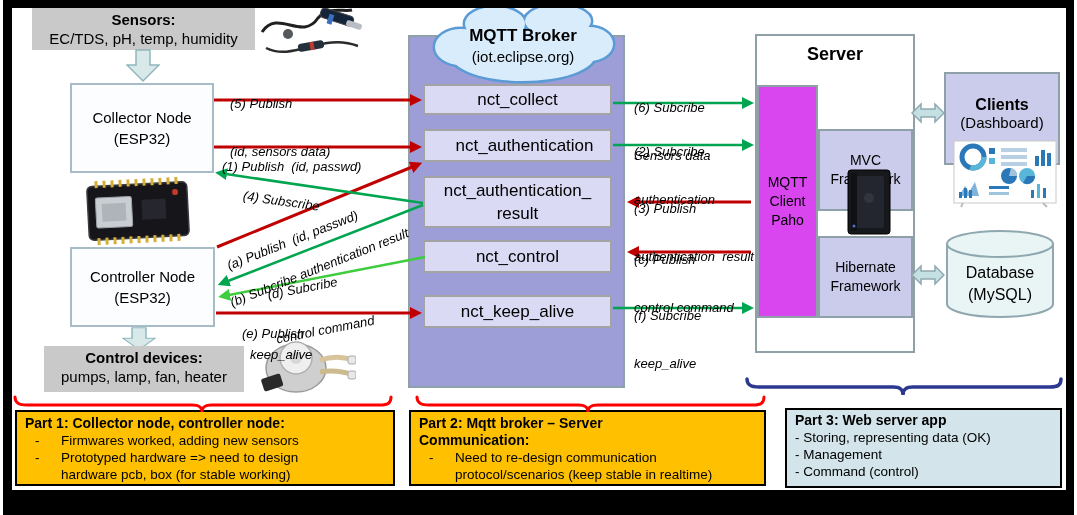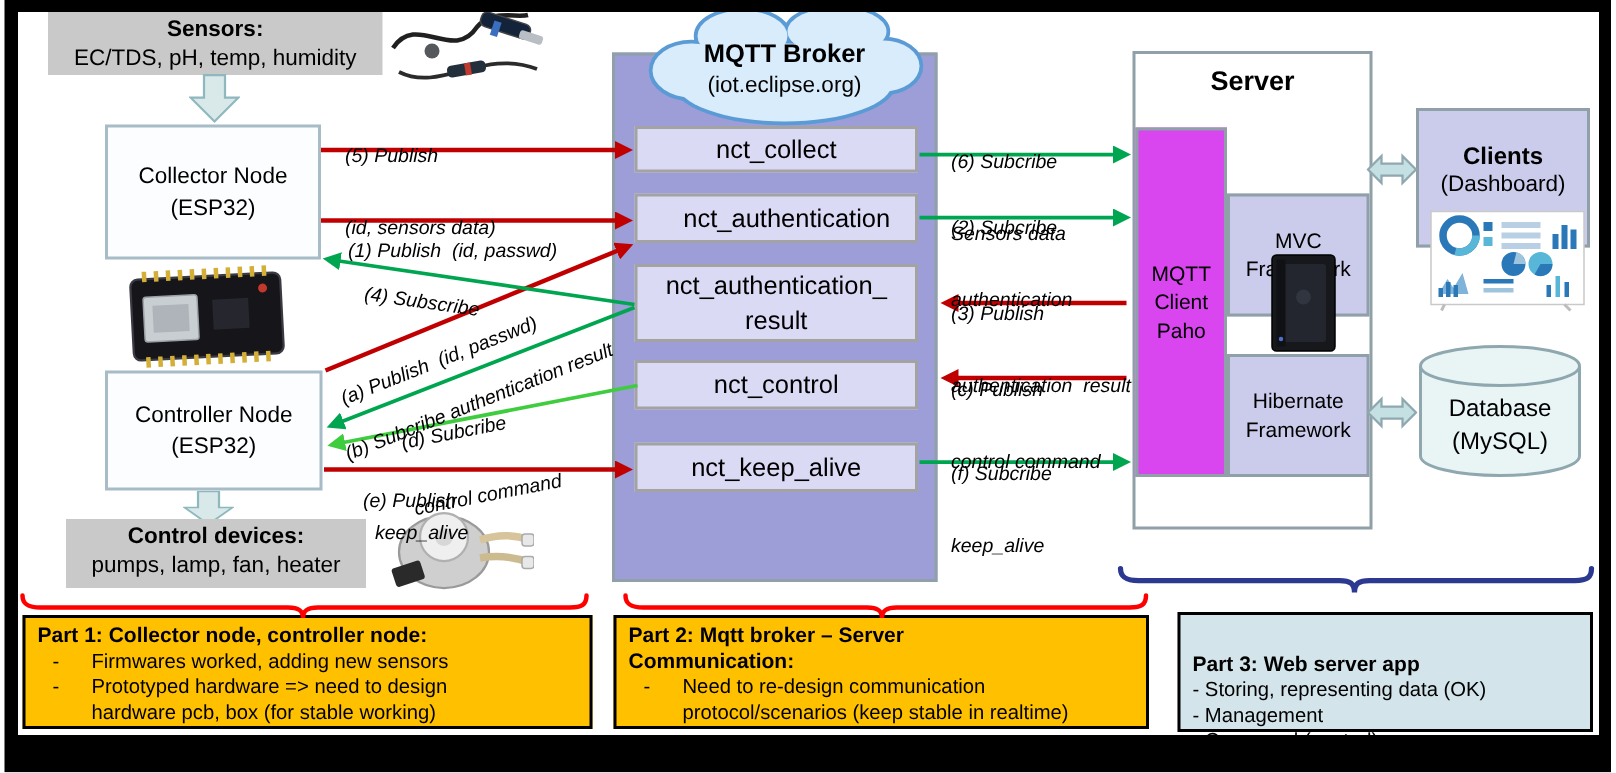--- a/index.html
+++ b/index.html
@@ -270,21 +270,21 @@
 
     <path d="M15,397 C15,403 19,405 27,405 L192,405 C199,405 202,407 202,412 C202,407 205,405 212,405 L380,405 C388,405 391,403 391,397" stroke="#FF0000" stroke-width="3" fill="none" stroke-linecap="round"></path>
     <path d="M417,397 C417,403 421,405 429,405 L578,405 C585,405 588,407 588,412 C588,407 591,405 598,405 L753,405 C761,405 764,403 764,397" stroke="#FF0000" stroke-width="3" fill="none" stroke-linecap="round"></path>
     <path d="M747,379 C747,385 751,387 759,387 L893,387 C900,387 903,389 903,395 C903,389 906,387 913,387 L1050,387 C1058,387 1061,385 1061,379" stroke="#2B3990" stroke-width="3.5" fill="none" stroke-linecap="round"></path>
   </svg>
 
   <div class="abs lbl" style="left:230px;top:64px;">
     <div>(5) Publish</div>
     <div>(id, sensors data)</div>
   </div>
-  <div class="abs lbl" style="left:232px;top:127px;text-align:right;">
+  <div class="abs lbl" style="left:222px;top:127px;text-align:right;">
     <div>(1) Publish  (id, passwd)</div>
   </div>
   <div class="abs lbl" style="left:243px;top:156px;transform:rotate(8deg);transform-origin:0 50%;">
     <div>(4) Subscribe</div>
   </div>
   <div class="abs lbl" style="left:219px;top:228px;transform:rotate(-21.6deg);transform-origin:0 100%;height:16px;">
     <div>(a) Publish  (id, passwd)</div>
   </div>
   <div class="abs lbl" style="left:222px;top:265px;transform:rotate(-21.7deg);transform-origin:0 100%;height:16px;">
     <div>(b) Subcribe authentication result</div>
@@ -342,21 +342,21 @@
     <div class="prow">
       <span class="pdash">-</span>
       <span class="ptext">Need to re-design communication</span>
     </div>
     <div class="prow">
       <span class="pdash"></span>
       <span class="ptext">protocol/scenarios (keep stable in realtime)</span>
     </div>
   </div>
 
-  <div class="abs partbox blue3" style="left:785px;top:408px;width:277px;height:80px;padding-top:24px;">
+  <div class="abs partbox blue3" style="left:785px;top:408px;width:277px;height:80px;padding-top:2px;">
     <div class="ptitle">Part 3: Web server app</div>
     <div>- Storing, representing data (OK)</div>
     <div>- Management</div>
     <div>- Command (control)</div>
   </div>
 
   <div class="abs" style="left:3px;top:0;width:1071px;height:515px;border:8px solid #000;border-left-width:9px;border-bottom-width:25px;box-sizing:border-box;z-index:60;pointer-events:none;"></div>
 </div>
 
 </body></html>

